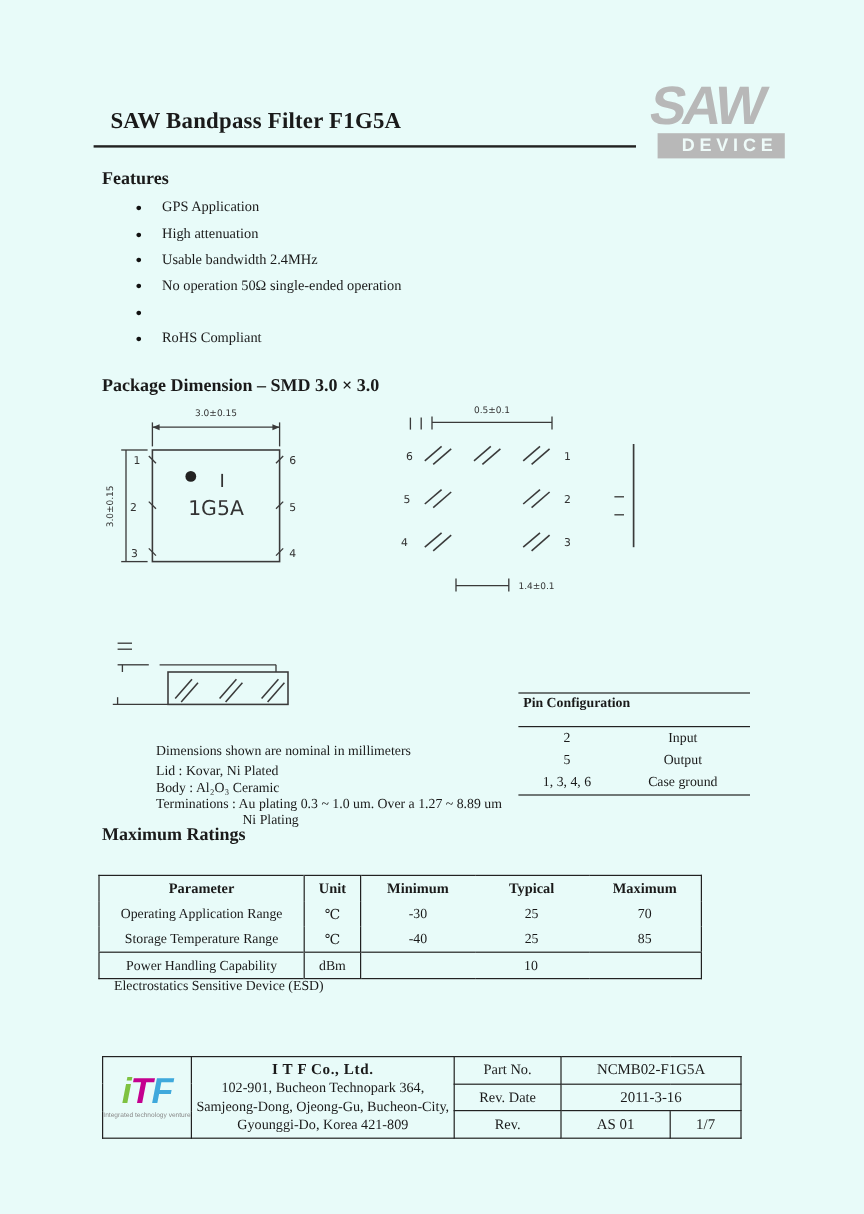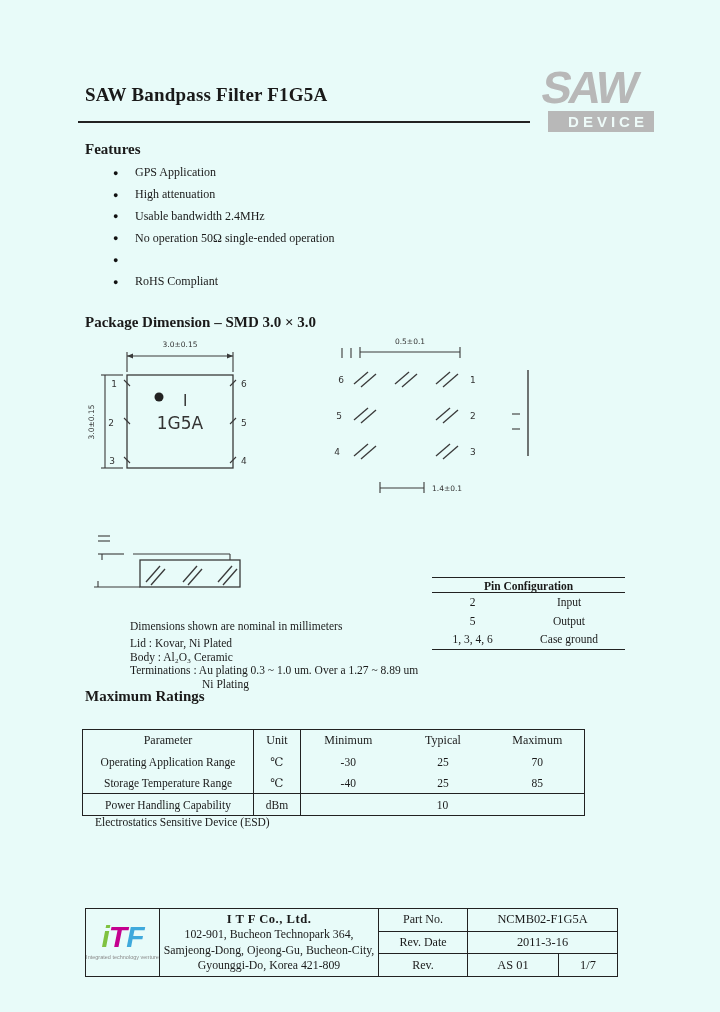--- a/index.html
+++ b/index.html
@@ -5,21 +5,21 @@
   html,body{margin:0;padding:0;}
   body{
     width:720px;height:1012px;
     background:#e8fbf9;
     font-family:"Liberation Serif","DejaVu Serif",serif;
     color:#1a1a1a;
   }
   .page{position:relative;width:720px;height:1012px;overflow:hidden;}
 
   
-  .title{position:absolute;left:85px;top:84px;font-size:19px;font-weight:bold;margin:0;letter-spacing:.2px;}
+  .title{position:absolute;left:85px;top:84px;font-size:19px;font-weight:bold;margin:7px;letter-spacing:.2px;}
   .title-rule{position:absolute;left:78px;top:121px;width:452px;height:2px;background:#222;}
   .saw-logo{position:absolute;left:534px;top:66px;width:110px;}
   .saw-word{
     font-family:"Liberation Sans","DejaVu Sans",sans-serif;
     font-weight:bold;font-size:45px;line-height:44px;color:#b8b8b8;
     transform:skewX(-10deg);letter-spacing:-3px;text-align:center;
   }
   .saw-device{
     margin:1px 0 0 14px;width:92px;background:#b8b8b8;color:#eefbf9;
     font-family:"Liberation Sans","DejaVu Sans",sans-serif;font-weight:bold;
@@ -47,40 +47,40 @@
   
   .notes{position:absolute;left:130px;top:596px;font-size:11.5px;line-height:13.4px;margin-top:24px;}
   .notes .n1{margin-bottom:4px;}
   .notes .n5{margin-left:72px;}
 
   
   .pc-table{
     position:absolute;left:432px;top:577px;width:193px;
     border-top:1.6px solid #222;border-bottom:1.6px solid #222;font-size:11.5px;
   }
-  .pc-head{font-weight:bold;padding:2px 4px 0;border-bottom:1.4px solid #222;text-align:center;}
+  .pc-head{font-weight:bold;padding:2px 4px 13px;border-bottom:1.4px solid #222;}
   .pc-row{display:flex;height:18.6px;align-items:center;}
   .pc-pin{width:42%;text-align:center;}
   .pc-fn{width:58%;text-align:center;}
 
   
   .mr-table{
     position:absolute;left:82px;top:729px;border-collapse:collapse;
     table-layout:fixed;font-size:11.5px;
     border:1.6px solid #222;
   }
   .mr-table td,.mr-table th{padding:0;text-align:center;height:21px;font-weight:normal;}
-  .mr-table .hdr{font-weight:normal;font-size:12px;}
+  .mr-table .hdr{font-weight:bold;font-size:12px;}
   .mr-table .vl{border-left:1.2px solid #222;}
   .mr-table .tl td{border-top:1.6px solid #222;}
   .esd-note{position:absolute;left:95px;top:816px;font-size:11.5px;}
 
   
   .ft{
-    position:absolute;left:85px;top:908px;border-collapse:collapse;table-layout:fixed;
+    position:absolute;left:85px;top:880px;border-collapse:collapse;table-layout:fixed;
     width:532px;height:69px;font-size:12px;
   }
   .ft td{border:1.3px solid #222;padding:0;text-align:center;vertical-align:middle;}
   .addr-cell{line-height:15.5px;font-size:11.8px;}
   .addr-cell .co{font-weight:bold;font-size:12.6px;letter-spacing:.5px;}
   .ft .lbl{font-size:12px;}
   .ft .val{font-size:12.4px;}
 
   
   .itf-logo{display:inline-block;}

